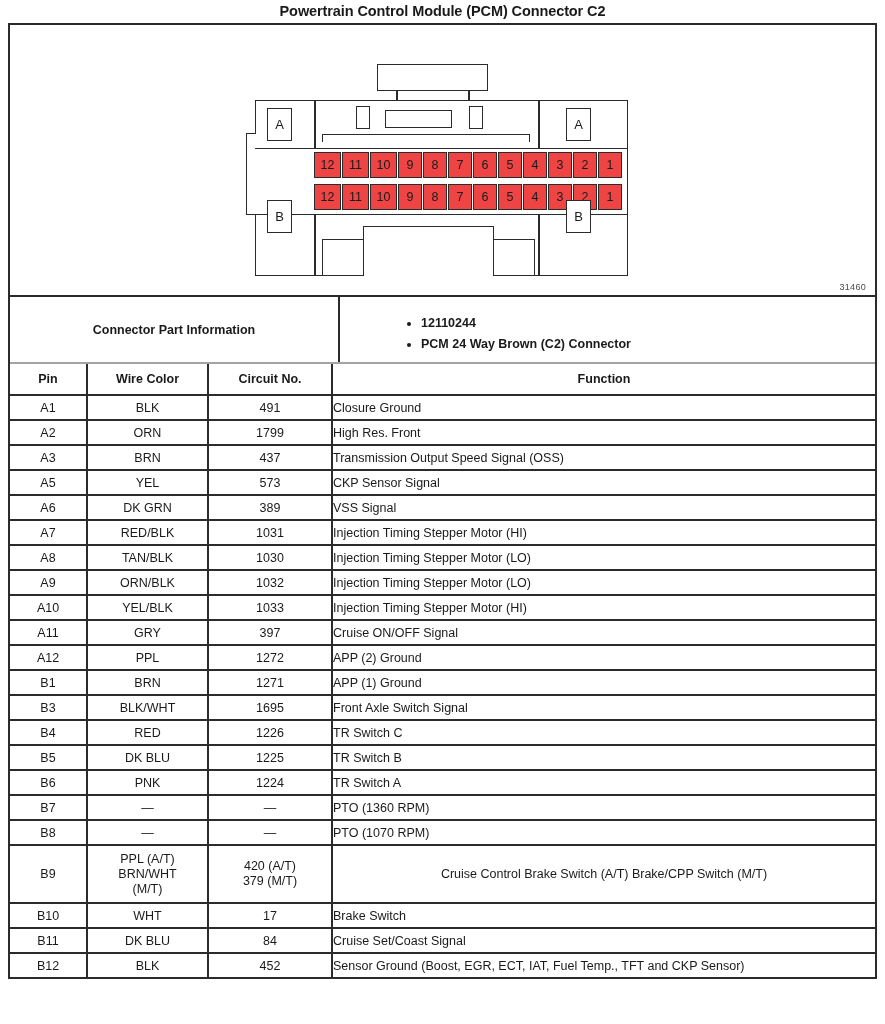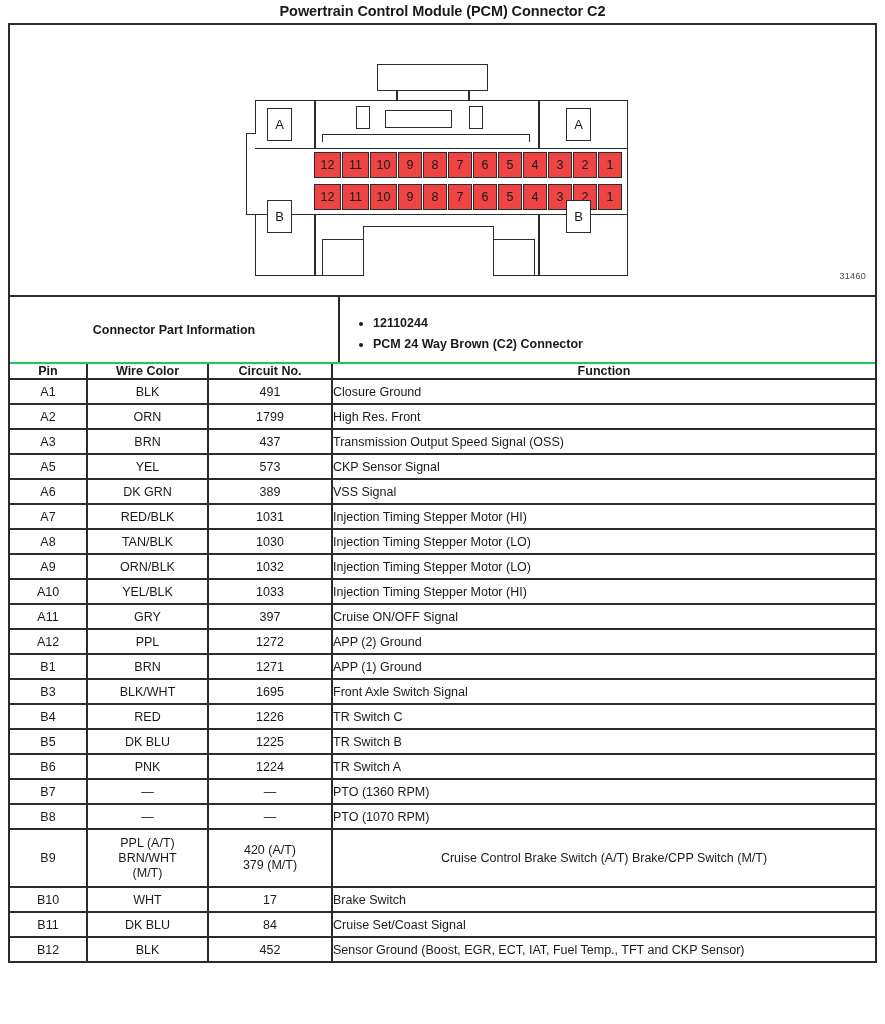--- a/index.html
+++ b/index.html
@@ -38,21 +38,21 @@
   
   .diagram-area {
     position: relative;
     height: 272px;
     box-sizing: border-box;
     border-bottom: 2px solid #2b2b2b;
   }
   .fig-ref {
     position: absolute;
     right: 9px;
-    bottom: 14px;
+    bottom: 3px;
     font-size: 9px;
     color: #4a4a4a;
     letter-spacing: 0.3px;
   }
 
   
   .connector {
     position: absolute;
     left: 236px;
     top: 39px;
@@ -229,22 +229,23 @@
     left: 247px; top: 175px;
     width: 42px; height: 37px;
     border-top: 1.6px solid #2b2b2b;
     border-right: 1.6px solid #2b2b2b;
     box-sizing: border-box;
   }
 
   
   .partinfo {
     display: flex;
-    border-bottom: 2px solid #22c55e;
-    box-sizing: border-box;
+    border-bottom: 2px solid #a3a3a3;
+    box-sizing: border-box;
+    gap: 48px;
   }
   .partinfo-label {
     width: 330px;
     flex: 0 0 330px;
     border-right: 2px solid #2b2b2b;
     box-sizing: border-box;
     display: flex;
     align-items: center;
     justify-content: center;
     font-size: 12.5px;
@@ -294,21 +295,21 @@
     font-size: 12.5px;
     color: #1a1a1a;
     padding: 0;
   }
   table.pin-table th:last-child,
   table.pin-table td:last-child {
     border-right: none;
   }
   table.pin-table th {
     font-weight: bold;
-    height: 15px;
+    height: 31px;
     text-align: center;
   }
   table.pin-table th.fn-head { text-align: center; }
 
   col.c-pin     { width: 77px; }
   col.c-wire    { width: 121px; }
   col.c-circuit { width: 124px; }
   col.c-func    { width: auto; }
 
   td.cell-pin,

